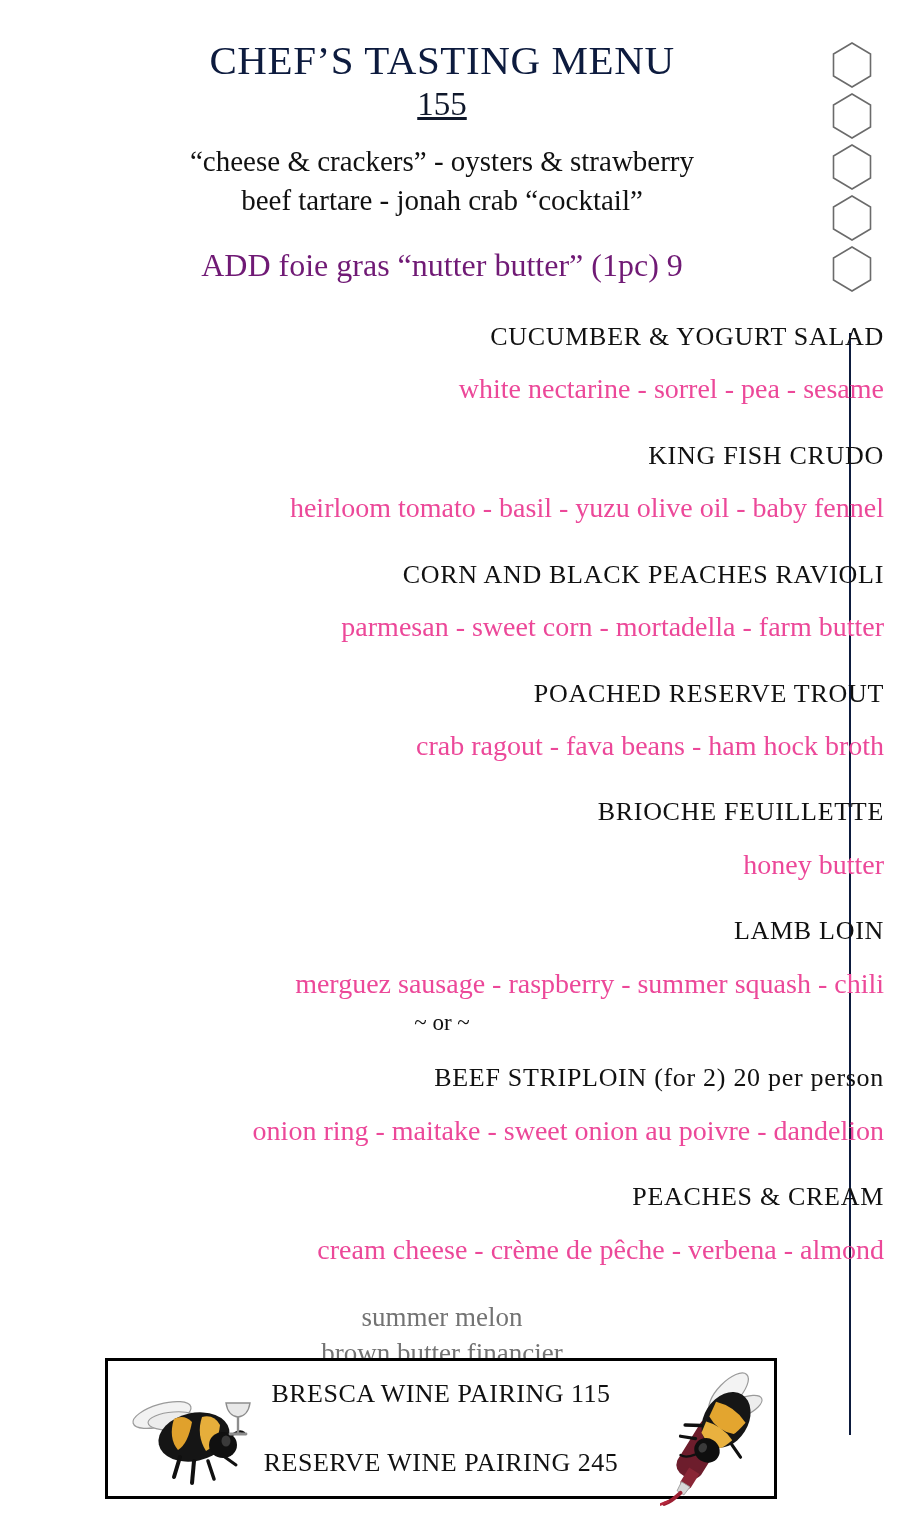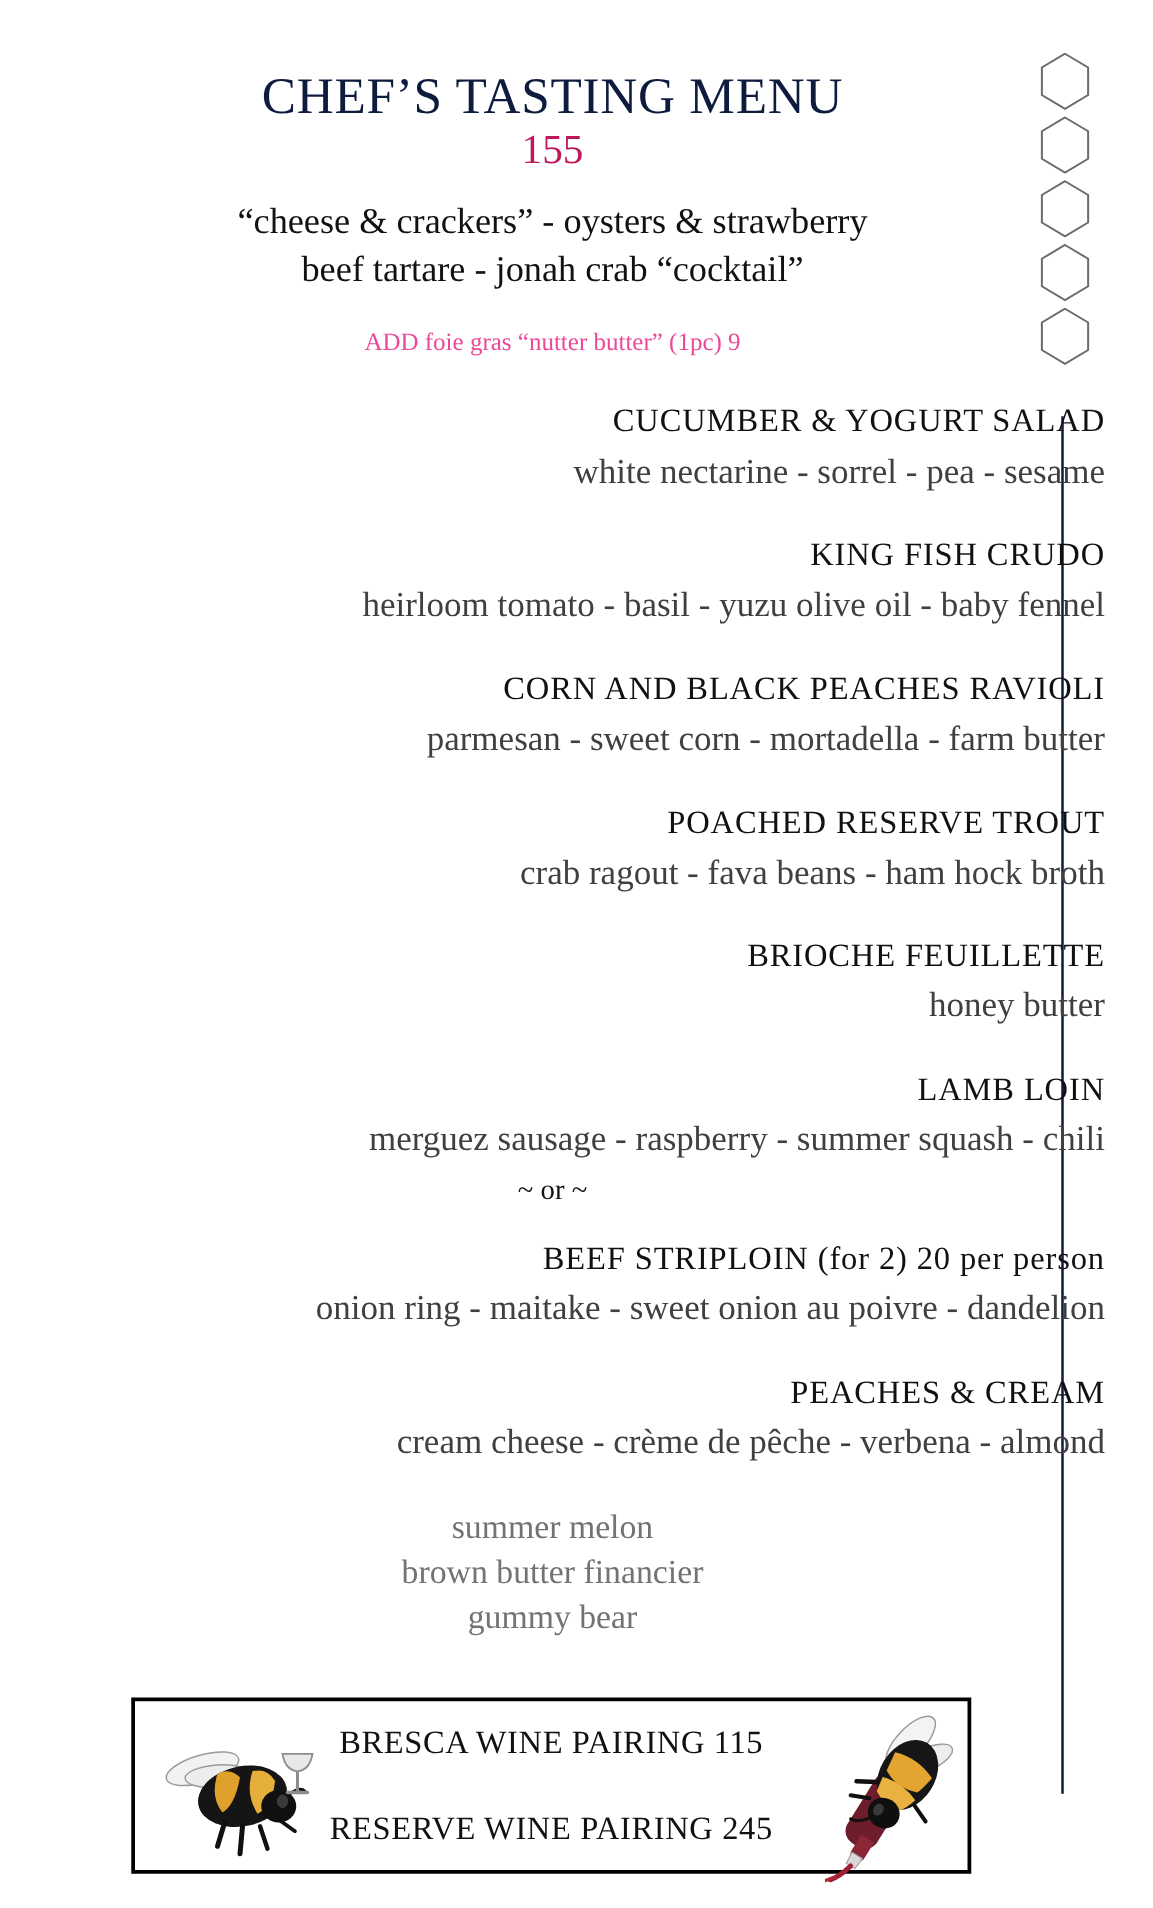--- a/index.html
+++ b/index.html
@@ -41,74 +41,75 @@
     height: 1102px;
     background: #0d1b3e;
   }
 
   
   .sheet {
     position: absolute;
     left: 0;
     top: 0;
     width: 884px;
-    padding-top: 54px;
+    padding-top: 38px;
     text-align: center;
   }
 
   .menu-title {
     font-size: 41px;
     letter-spacing: 0.6px;
     color: #0d1b3e;
     line-height: 1.08;
     margin: 0;
     font-weight: normal;
   }
   .menu-price {
     font-size: 33px;
-    color: #be185d;
+    color: #0f172a;
     line-height: 1.15;
     margin: 4px 0 0 0;
     font-weight: normal;
+    text-decoration: underline;
   }
 
   .amuse {
     margin-top: 18px;
   }
   .amuse-line {
     font-size: 29px;
     line-height: 1.33;
     color: #111;
     font-family: Liberation Serif, serif;
   }
   .add-line {
-    font-size: 20px;
+    font-size: 32px;
     line-height: 1.3;
     margin-top: 26px;
-    color: #ec4899;
+    color: #701a75;
   }
 
   .courses {
     margin-top: 34px;
   }
   .course {
     margin-bottom: 32px;
     text-align: right;
   }
   .course-name {
     font-size: 26px;
     letter-spacing: 0.7px;
     line-height: 1.25;
     color: #111;
   }
   .course-desc {
     font-size: 28px;
     line-height: 1.3;
-    color: #404040;
-    margin-top: 6px;
+    color: #ec4899;
+    margin-top: 18px;
   }
 
   .or-divider {
     font-size: 23px;
     margin: 8px 0 26px 0;
     color: #111;
   }
 
   .course.tight { margin-bottom: 6px; }
 

